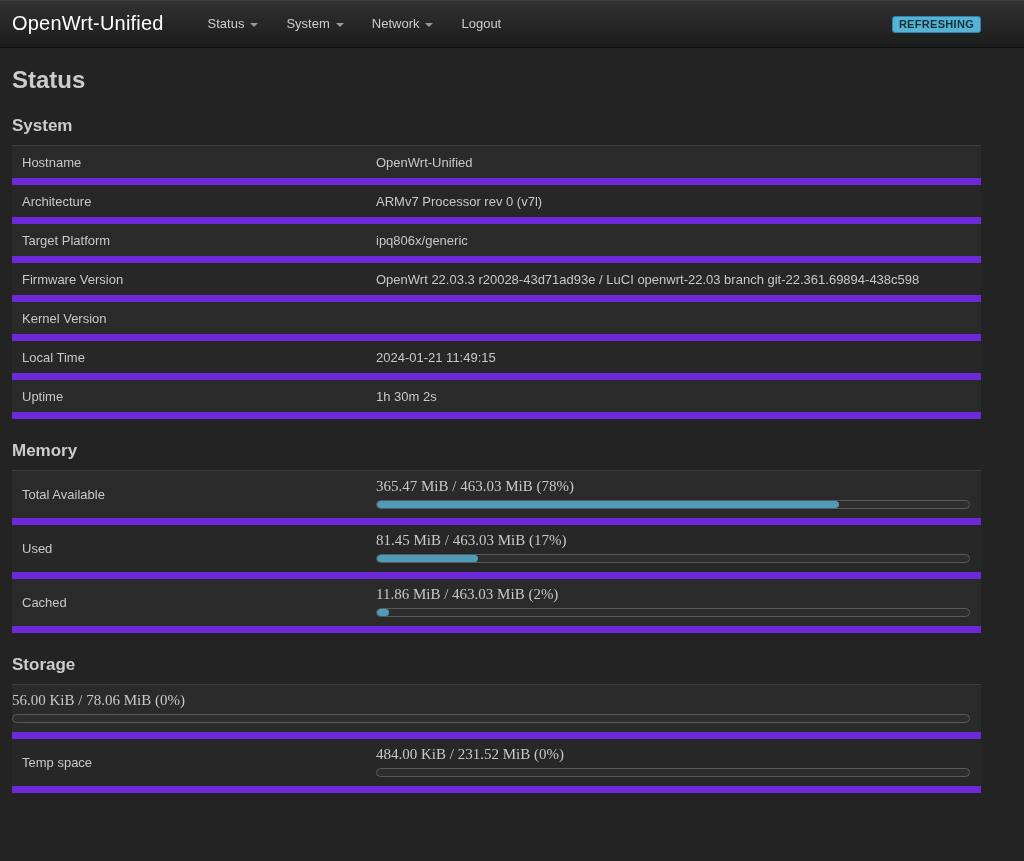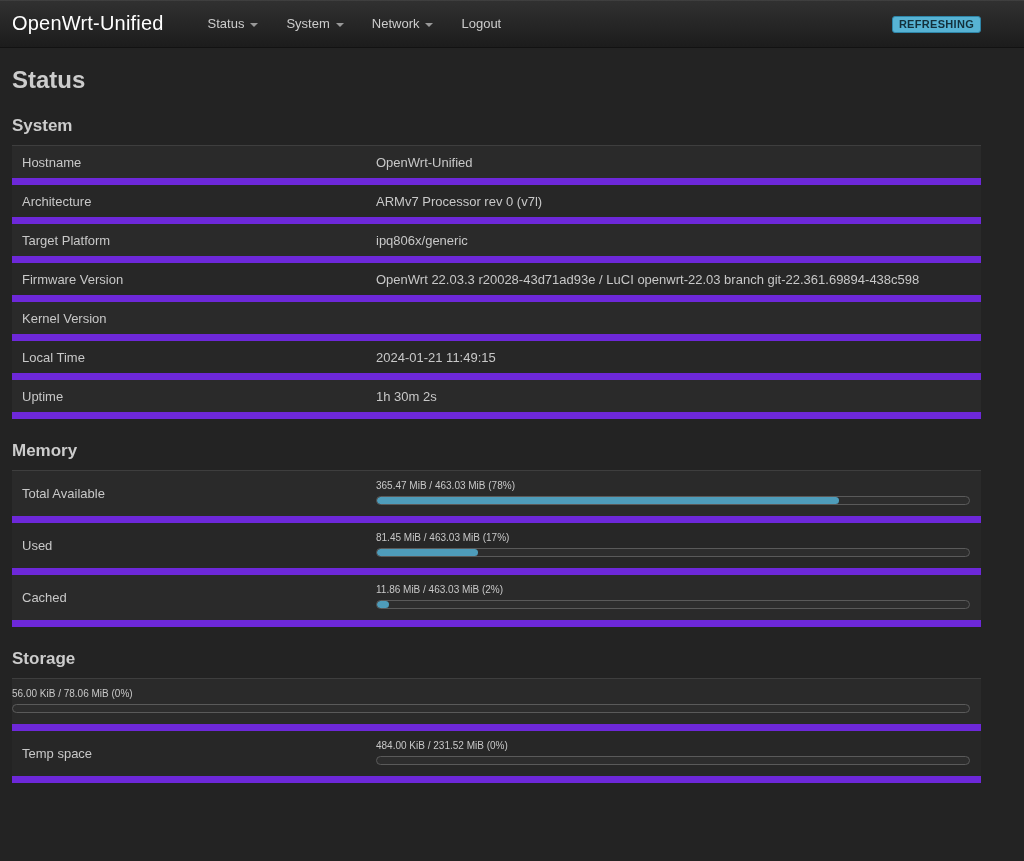--- a/index.html
+++ b/index.html
@@ -97,21 +97,21 @@
   }
   .td-value {
     flex: 1;
     font-size: 13px;
     color: #c8c8c8;
     padding-right: 0;
   }
   
   .tr.has-bar { min-height: 52px; }
   .tr.has-bar .td-value { padding: 7px 11px 9px 0; }
-  .bar-value { font-size: 10px; margin-bottom: 5px; }
+  .bar-value { font-size: 15px; margin-bottom: 5px; font-family: Liberation Serif, serif; }
   .progressbar {
     height: 9px;
     border: 1px solid #5a5a5a;
     border-radius: 5px;
     background: #2d2d2d;
     overflow: hidden;
   }
   .progressbar .fill {
     height: 100%;
     background: var(--accent, #4e9cba);

